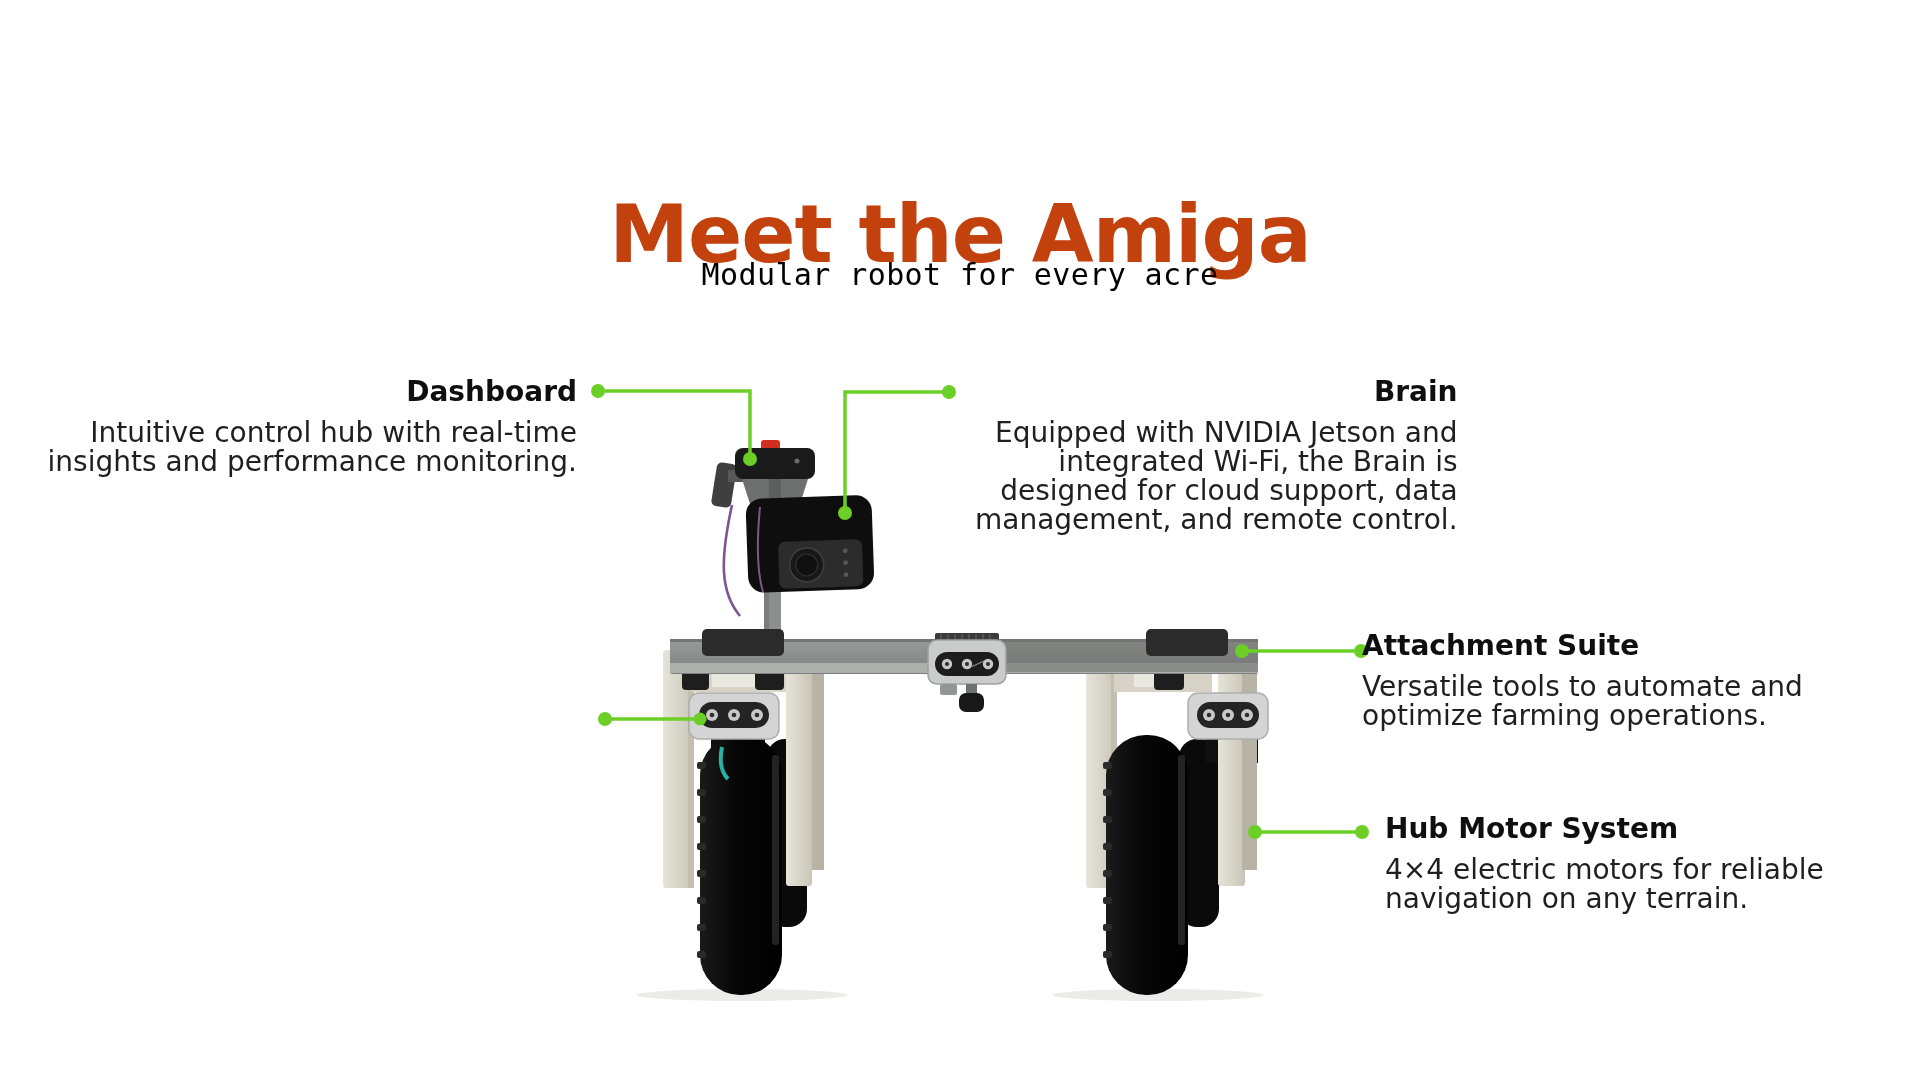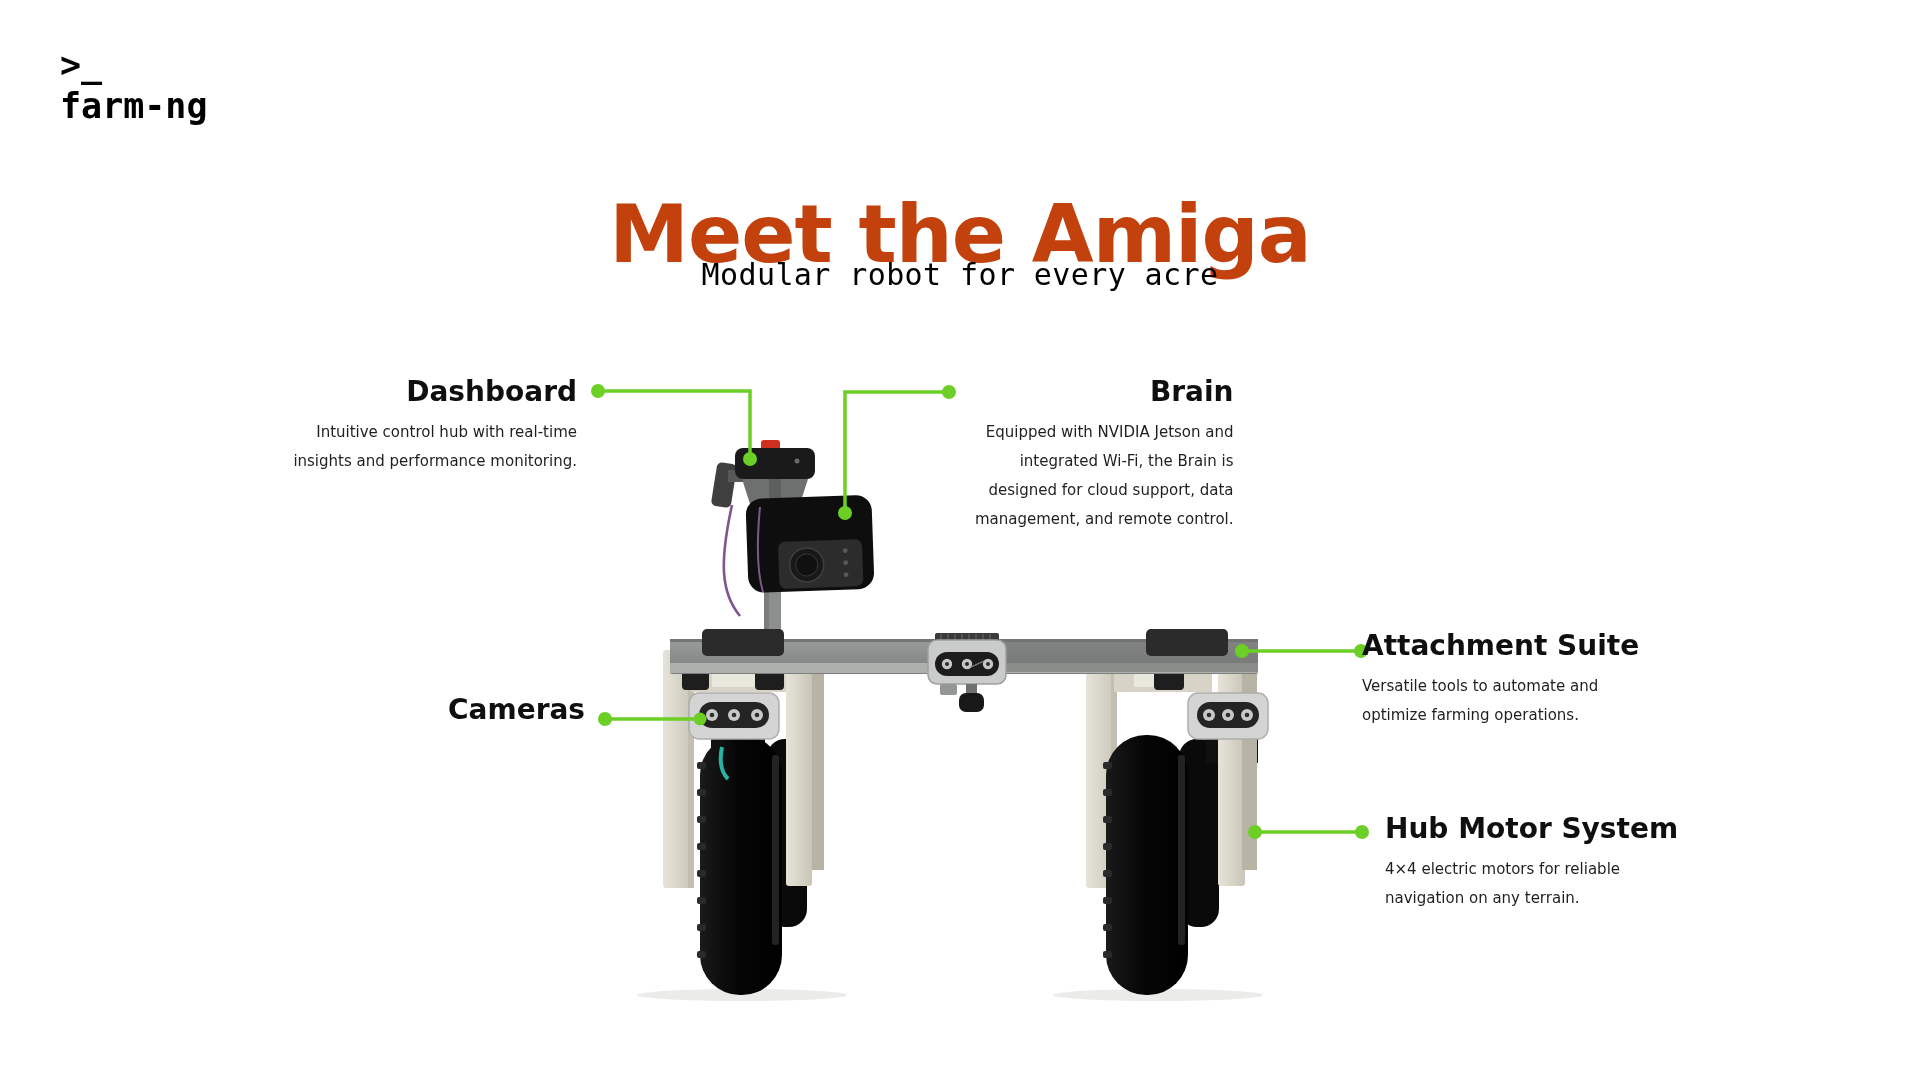--- a/index.html
+++ b/index.html
@@ -23,36 +23,34 @@
     font-family:"DejaVu Sans Mono","Liberation Mono",monospace;
     font-size:30px;letter-spacing:.4px;color:#000000;line-height:1;
   }
   .robot-svg{position:absolute;left:0;top:0;}
   .callout{position:absolute;}
   .callout.right-align{text-align:right;}
   .callout-label{
     font-size:28px;font-weight:700;color:#0f0f0f;line-height:24px;
   }
   .callout-desc{
-    margin-top:14px;font-size:15px;color:#1f1f20;line-height:29px;
+    margin-top:14px;font-size:28px;color:#1f1f20;line-height:29px;
     white-space:pre-line;
   }
   .co-dashboard{right:1343px;top:380px;}
   .co-brain{left:975px;top:380px;text-align:right;}
   .co-cameras{right:1335px;top:698px;}
   .co-attachment{left:1362px;top:634px;}
   .co-hub{left:1385px;top:817px;}
 </style>
 </head>
 <body>
 
 <div class="canvas">
 
-  <div class="logo"><span>&gt;_</span>
-<span>farm-ng</span></div>
 
   <h1 class="title">Meet the Amiga</h1>
   <div class="subtitle">Modular robot for every acre</div>
 
   <svg class="robot-svg" width="1920" height="1080" viewBox="0 0 1920 1080">
     <defs>
       <linearGradient id="barGrad" x1="0" y1="0" x2="0" y2="1">
         <stop offset="0" stop-color="#9a9c9b"></stop>
           <stop offset="1" stop-color="#7d7f7e"></stop>
       </linearGradient>
@@ -234,21 +232,20 @@
 
   <div class="callout co-brain">
     <div class="callout-label">Brain</div>
     <div class="callout-desc">Equipped with NVIDIA Jetson and
 integrated Wi-Fi, the Brain is
 designed for cloud support, data
 management, and remote control.</div>
   </div>
 
   <div class="callout right-align co-cameras">
-    <div class="callout-label">Cameras</div>
   </div>
 
   <div class="callout co-attachment">
     <div class="callout-label">Attachment Suite</div>
     <div class="callout-desc">Versatile tools to automate and
 optimize farming operations.</div>
   </div>
 
   <div class="callout co-hub">
     <div class="callout-label">Hub Motor System</div>

